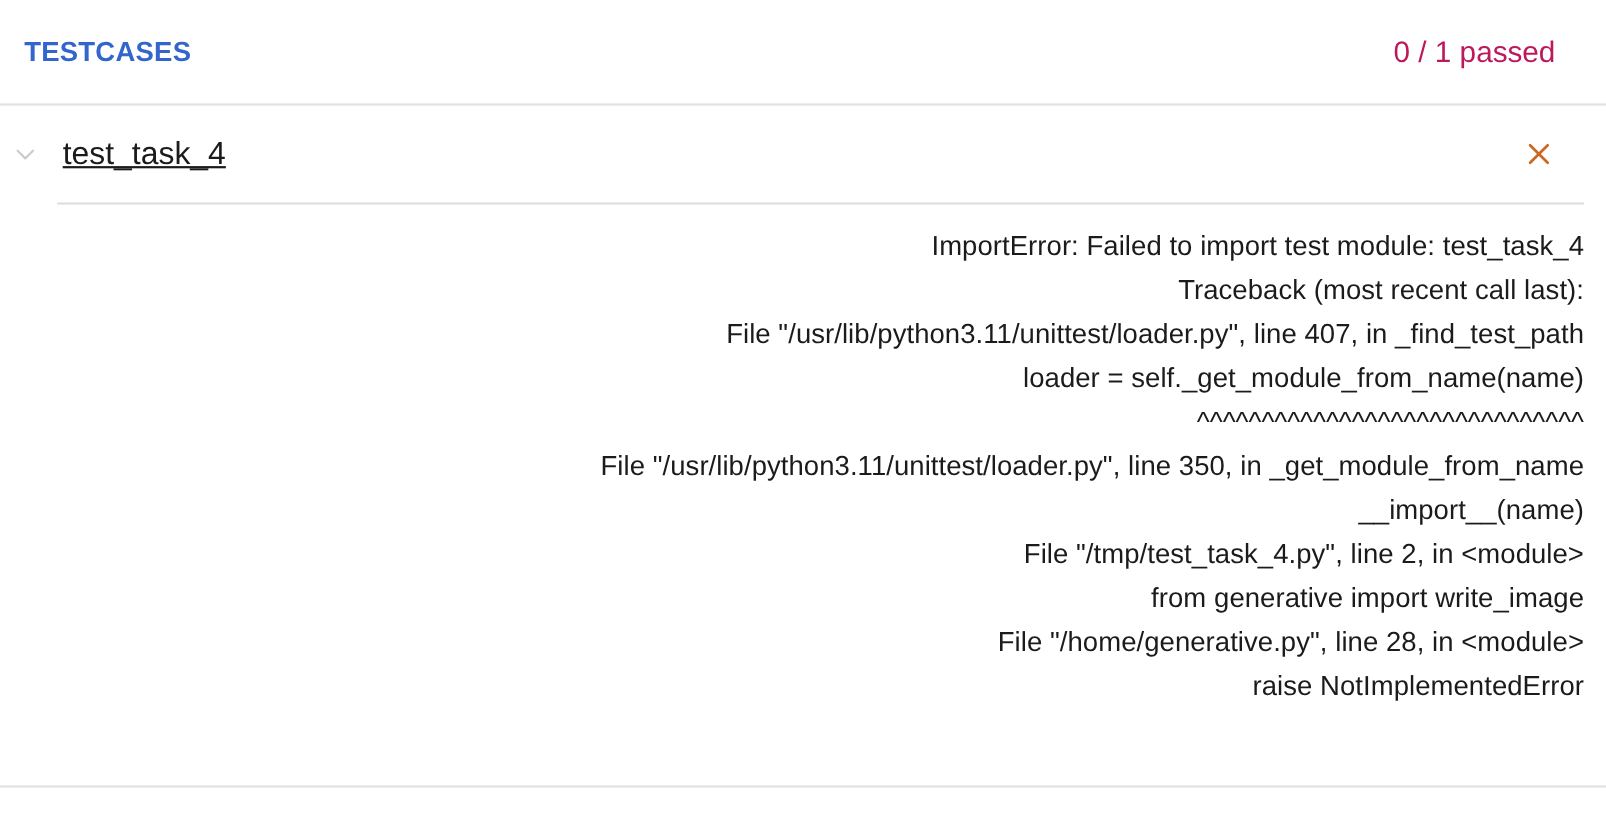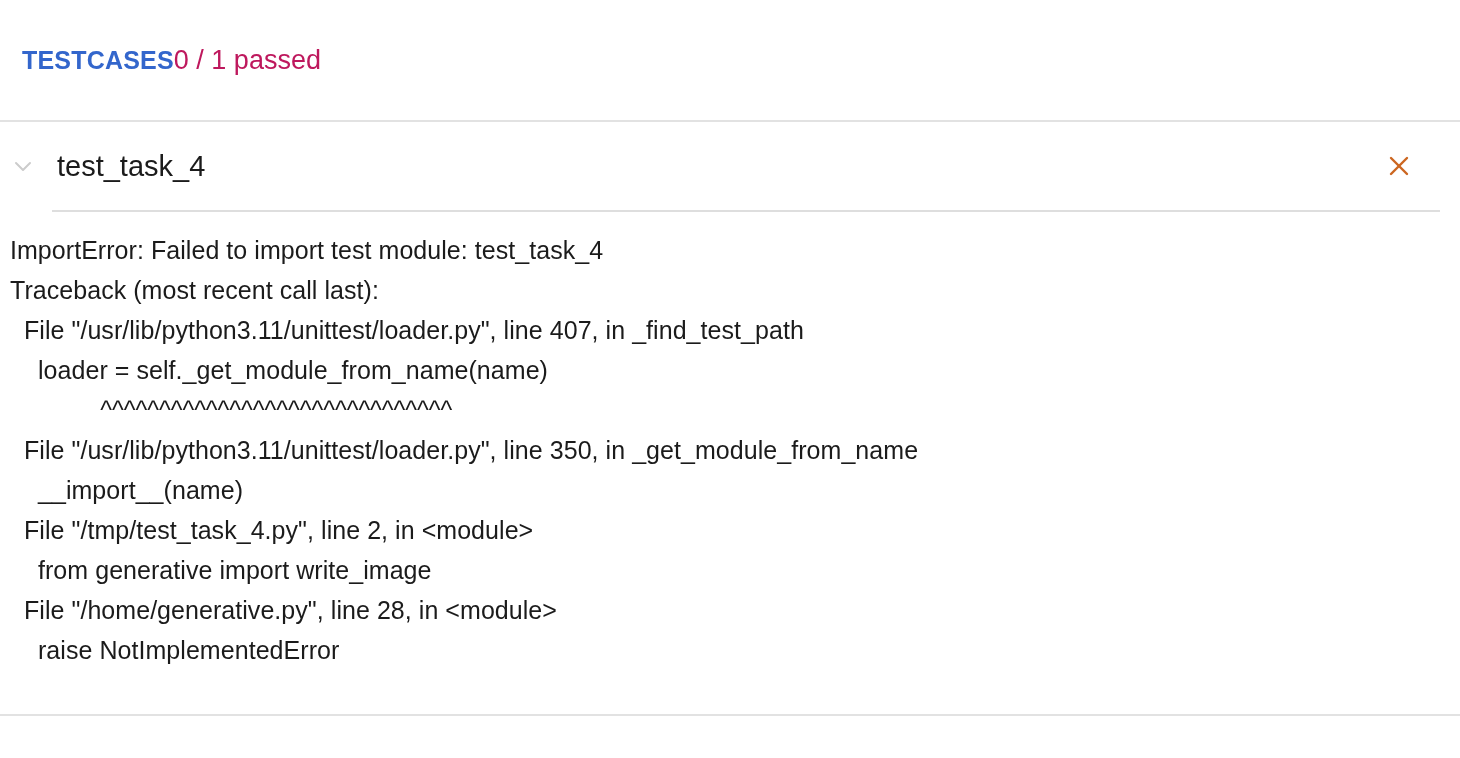--- a/index.html
+++ b/index.html
@@ -19,26 +19,26 @@
     width: 1460px;
     height: 758px;
     box-sizing: border-box;
     background: #ffffff;
     display: flex;
     flex-direction: column;
   }
 
   
   .panel-header {
-    height: 122px;
+    height: 96px;
     box-sizing: border-box;
     padding: 0 46px 0 22px;
     display: flex;
     align-items: center;
-    justify-content: flex-start;
+    justify-content: space-between;
     border-bottom: 2px solid #e2e2e2;
     flex: 0 0 auto;
   }
   .panel-title {
     font-size: 25px;
     font-weight: bold;
     letter-spacing: 0.2px;
     color: #3366cc;
     line-height: 1;
     white-space: nowrap;
@@ -77,20 +77,21 @@
     cursor: pointer;
   }
   .chevron-btn svg { display: block; }
   .testcase-name {
     font-size: 29px;
     color: #1b1b1b;
     margin-left: 17px;
     line-height: 1;
     white-space: nowrap;
     flex: 1 1 auto;
+    text-decoration: underline;
   }
   .status-icon {
     width: 34px;
     height: 34px;
     display: flex;
     align-items: center;
     justify-content: center;
     flex: 0 0 auto;
     cursor: pointer;
   }
@@ -98,23 +99,24 @@
 
   .inner-divider {
     height: 2px;
     background: #dedede;
     margin: 0 20px 0 52px;
     flex: 0 0 auto;
   }
 
   
   .traceback {
-    padding: 18px 20px 0 10px;
+    padding: 18px 20px 0 20px;
     flex: 1 1 auto;
     min-height: 0;
+    text-align: right;
   }
   .traceback-line {
     font-family: "Liberation Sans", sans-serif;
     font-size: 25px;
     line-height: 40px;
     color: #1b1b1b;
     white-space: pre;
     letter-spacing: 0.05px;
   }
   .traceback-line.carets {

